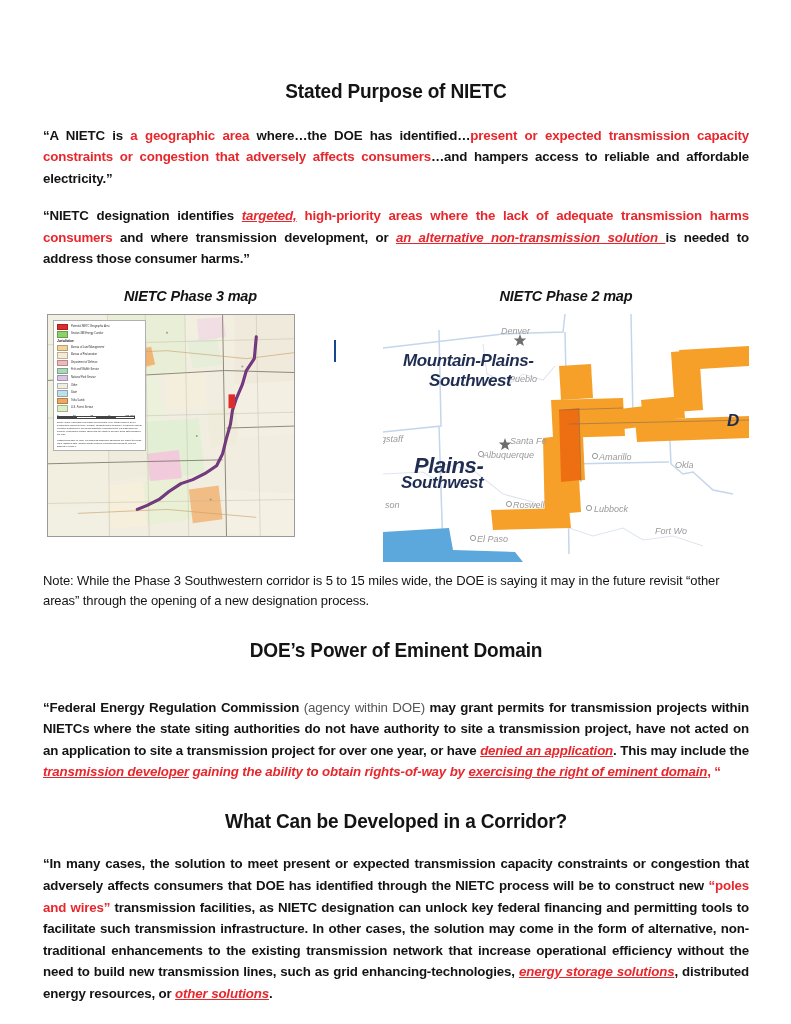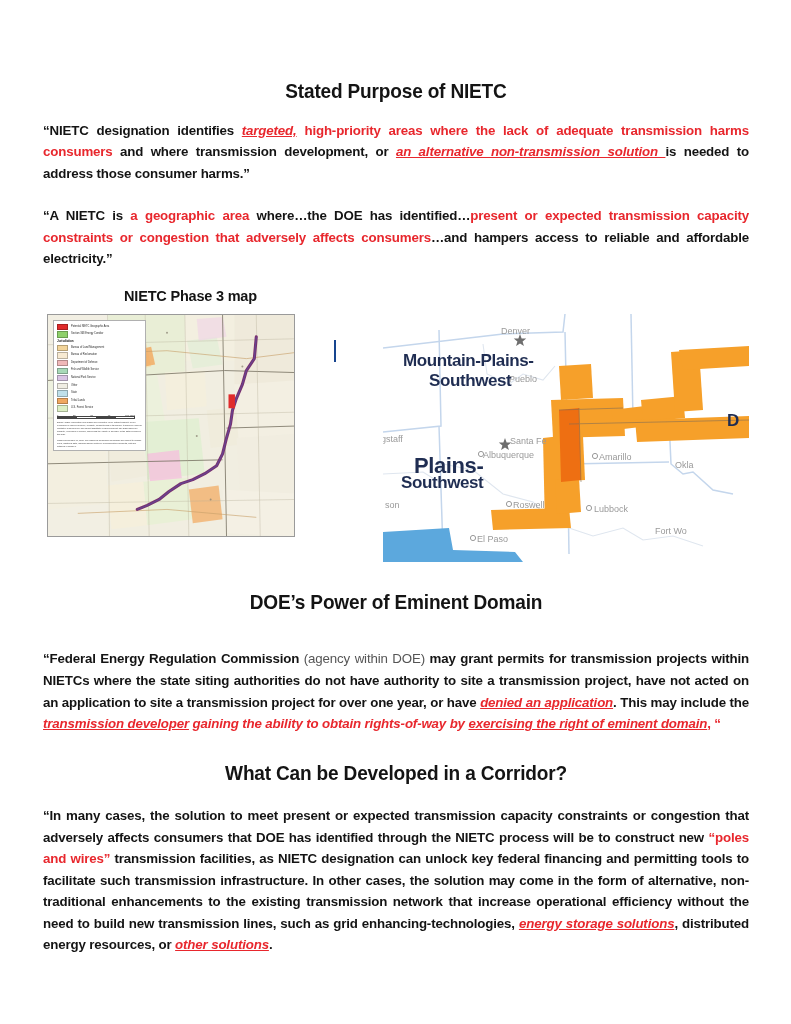--- a/index.html
+++ b/index.html
@@ -268,32 +268,33 @@
   }
 </style>
 </head>
 <body>
 
 <div class="page">
   <div class="content">
 
     <h1 class="section-heading" style="margin-top:62px;">Stated Purpose of NIETC</h1>
 
+    <p class="body-text" style="margin-top:21px;">
+      <span>“A NIETC is </span><span class="red">a geographic area</span><span> where…the DOE has identified…</span><span class="red">present or expected transmission capacity constraints or congestion that adversely affects consumers</span><span>…and hampers access to reliable and affordable electricity.”</span>
+    </p>
+
     <p class="body-text" style="margin-top:16px;">
       <span>“NIETC designation identifies </span><span class="u-red-bold">targeted,</span><span class="red"> high-priority areas where the lack of adequate transmission harms consumers</span><span> and where transmission development, or </span><span class="u-red-bold">an alternative non-transmission solution </span><span>is needed to address those consumer harms.”</span>
     </p>
 
-    <p class="body-text" style="margin-top:21px;">
-      <span>“A NIETC is </span><span class="red">a geographic area</span><span> where…the DOE has identified…</span><span class="red">present or expected transmission capacity constraints or congestion that adversely affects consumers</span><span>…and hampers access to reliable and affordable electricity.”</span>
-    </p>
-
-    <div class="maps-row" style="margin-top:18px;">
+    <div class="maps-row" style="margin-top:18px;font-style:italic;">
 
       <div class="map-caption" style="position:absolute;left:0px;top:0px;width:295px;">NIETC Phase 3 map</div>
 
+      <div class="map-caption" style="position:absolute;left:340px;top:0px;width:366px;">NIETC Phase 2 map</div>
 
       <div class="phase3-wrap">
         <div class="doe-bar"></div>
 
         <div class="p3-map">
           <svg class="p3-terrain" viewBox="0 0 248 223" preserveAspectRatio="none">
             <rect x="0" y="0" width="248" height="223" fill="#f1eee1"></rect>
 
             <rect x="60" y="0" width="78" height="60" fill="#e9eed6"></rect>
             <rect x="138" y="0" width="50" height="46" fill="#f3efe0"></rect>
@@ -503,20 +504,21 @@
           <div class="p2-city" style="left:211px;top:190px;text-align:right;">Lubbock</div>
           <div class="p2-city" style="left:130px;top:186px;">Roswell</div>
           <div class="p2-city" style="left:94px;top:220px;">El Paso</div>
           <div class="p2-city" style="left:272px;top:206px;margin-top:6px;">Fort Wo</div>
           <div class="p2-city" style="left:-2px;top:120px;">gstaff</div>
           <div class="p2-city" style="left:2px;top:186px;">son</div>
         </div>
       </div>
     </div>
 
+    <p class="body-text note" style="margin-top:8px;">Note: While the Phase 3 Southwestern corridor is 5 to 15 miles wide, the DOE is saying it may in the future revisit “other areas” through the opening of a new designation process.</p>
 
     <h1 class="section-heading" style="margin-top:26px;">DOE’s Power of Eminent Domain</h1>
 
     <p class="body-text" style="margin-top:34px;">
       <span>“Federal Energy Regulation Commission </span><span class="gray">(agency within DOE)</span><span> may grant permits for transmission projects within NIETCs where the state siting authorities do not have authority to site a transmission project, have not acted on an application to site a transmission project for over one year, or have </span><span class="u-red-bold">denied an application</span><span>. This may include the </span><span class="u-red-bold">transmission developer</span><span class="red" style="font-style:italic;"> gaining the ability to obtain rights-of-way by </span><span class="u-red-bold">exercising the right of eminent domain</span><span class="red">, “</span>
     </p>
 
     <h1 class="section-heading" style="margin-top:25px;">What Can be Developed in a Corridor?</h1>
 
     <p class="body-text" style="margin-top:20px;">

